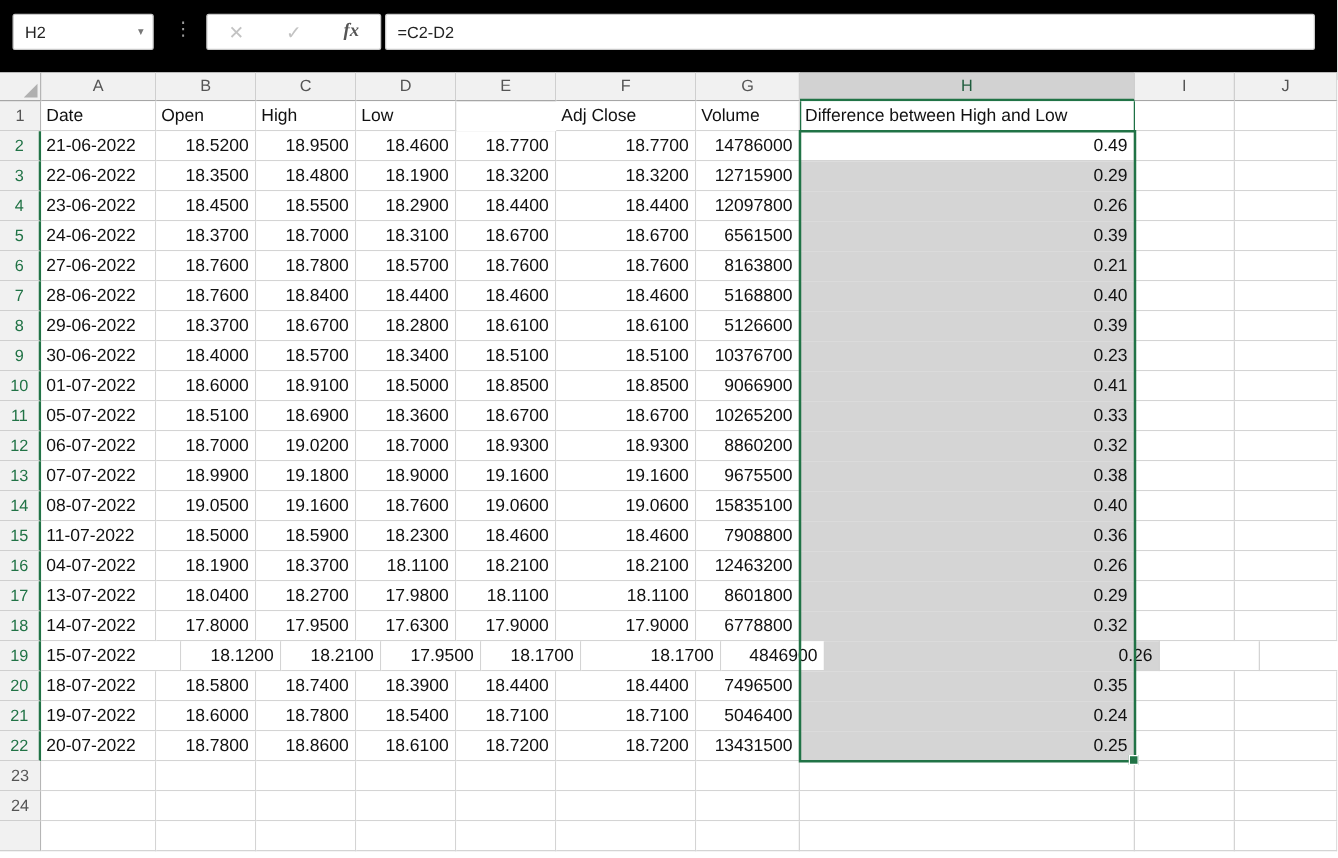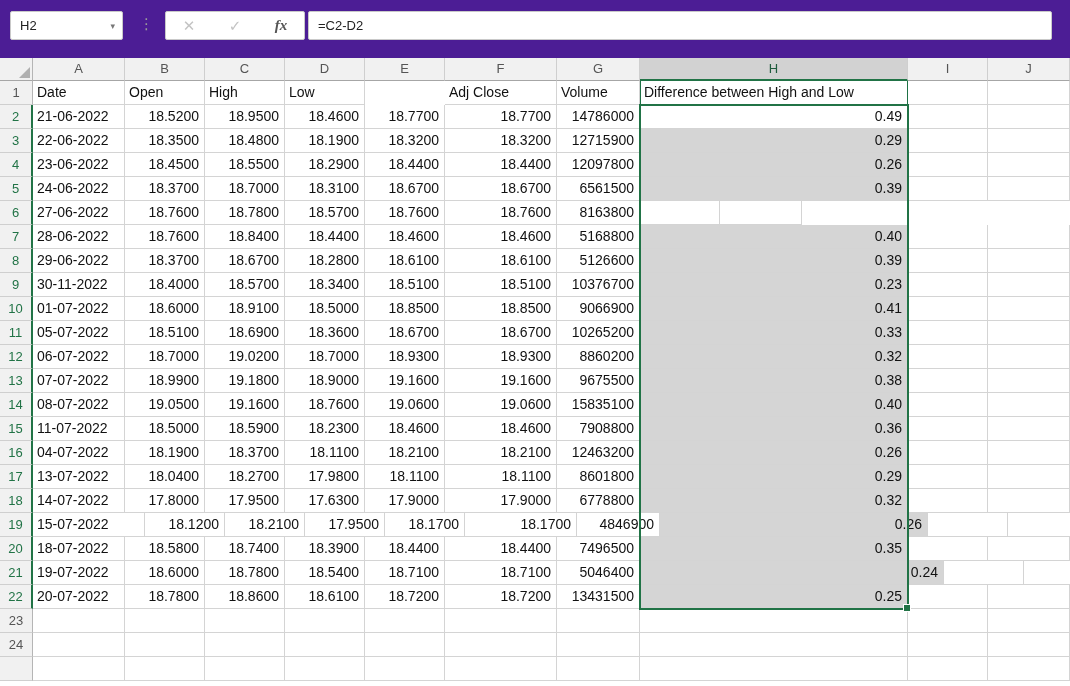--- a/index.html
+++ b/index.html
@@ -1,20 +1,20 @@
 <!DOCTYPE html>
 <html><head>
 <meta charset="utf-8">
 <style>
   html,body{margin:0;padding:0;background:#fff;}
   body{font-family:"Liberation Sans","DejaVu Sans",sans-serif;}
   #app{position:relative;width:1070px;height:686px;overflow:hidden;background:#fff;}
 
   
-  .topbar{position:absolute;left:0;top:0;width:1070px;height:64px;background:#4c1d95;border-bottom:1px solid #dedede;box-sizing:border-box;}
+  .topbar{position:absolute;left:0;top:0;width:1070px;height:64px;background:#000000;border-bottom:1px solid #dedede;box-sizing:border-box;}
   .wbox{position:absolute;top:11px;height:29px;background:#fff;border:1px solid #c9c9c9;border-radius:2px;box-sizing:border-box;display:flex;align-items:center;}
   .namebox{left:10px;width:113px;}
   .namebox .val{flex:1;padding-left:9px;font-size:13px;color:#222;}
   .namebox .dd{padding-right:7px;font-size:9px;color:#777;}
   .grip{position:absolute;left:139px;top:16px;font-size:15px;color:#9a9a9a;line-height:1;}
   .fxgroup{left:165px;width:140px;justify-content:space-around;}
   .icon-x,.icon-check{color:#c3c3c3;font-size:15px;}
   .icon-fx{font-family:"Liberation Serif","DejaVu Serif",serif;font-style:italic;font-weight:bold;color:#555;font-size:15px;}
   .fbar{left:308px;width:744px;}
   .fbar .val{padding-left:9px;font-size:13px;color:#222;}
@@ -144,20 +144,21 @@
       </div>
       <div class="row">
         <div class="c rowhdr selrow" style="width: 33px;">6</div>
         <div class="c al" style="width: 92px;">27-06-2022</div>
         <div class="c ar" style="width: 80px;">18.7600</div>
         <div class="c ar" style="width: 80px;">18.7800</div>
         <div class="c ar" style="width: 80px;">18.5700</div>
         <div class="c ar" style="width: 80px;">18.7600</div>
         <div class="c ar" style="width: 112px;">18.7600</div>
         <div class="c ar" style="width: 83px;">8163800</div>
+        <div class="c ar selfill" style="width: 268px;">0.21</div>
         <div class="c" style="width: 80px;"></div>
         <div class="c" style="width: 82px;"></div>
       </div>
       <div class="row">
         <div class="c rowhdr selrow" style="width: 33px;">7</div>
         <div class="c al" style="width: 92px;">28-06-2022</div>
         <div class="c ar" style="width: 80px;">18.7600</div>
         <div class="c ar" style="width: 80px;">18.8400</div>
         <div class="c ar" style="width: 80px;">18.4400</div>
         <div class="c ar" style="width: 80px;">18.4600</div>
@@ -175,21 +176,21 @@
         <div class="c ar" style="width: 80px;">18.2800</div>
         <div class="c ar" style="width: 80px;">18.6100</div>
         <div class="c ar" style="width: 112px;">18.6100</div>
         <div class="c ar" style="width: 83px;">5126600</div>
         <div class="c ar selfill" style="width: 268px;">0.39</div>
         <div class="c" style="width: 80px;"></div>
         <div class="c" style="width: 82px;"></div>
       </div>
       <div class="row">
         <div class="c rowhdr selrow" style="width: 33px;">9</div>
-        <div class="c al" style="width: 92px;">30-11-2022</div>
+        <div class="c al" style="width: 92px;">30-06-2022</div>
         <div class="c ar" style="width: 80px;">18.4000</div>
         <div class="c ar" style="width: 80px;">18.5700</div>
         <div class="c ar" style="width: 80px;">18.3400</div>
         <div class="c ar" style="width: 80px;">18.5100</div>
         <div class="c ar" style="width: 112px;">18.5100</div>
         <div class="c ar" style="width: 83px;">10376700</div>
         <div class="c ar selfill" style="width: 268px;">0.23</div>
         <div class="c" style="width: 80px;"></div>
         <div class="c" style="width: 82px;"></div>
       </div>
@@ -338,21 +339,21 @@
       </div>
       <div class="row">
         <div class="c rowhdr selrow" style="width: 33px;">21</div>
         <div class="c al" style="width: 92px;">19-07-2022</div>
         <div class="c ar" style="width: 80px;">18.6000</div>
         <div class="c ar" style="width: 80px;">18.7800</div>
         <div class="c ar" style="width: 80px;">18.5400</div>
         <div class="c ar" style="width: 80px;">18.7100</div>
         <div class="c ar" style="width: 112px;">18.7100</div>
         <div class="c ar" style="width: 83px;">5046400</div>
-        <div class="c ar selfill" style="width: 304px; padding-left: 42px;">0.24</div>
+        <div class="c ar selfill" style="width: 268px; padding-left: 42px;">0.24</div>
         <div class="c" style="width: 80px;"></div>
         <div class="c" style="width: 82px;"></div>
       </div>
       <div class="row">
         <div class="c rowhdr selrow" style="width: 33px;">22</div>
         <div class="c al" style="width: 92px;">20-07-2022</div>
         <div class="c ar" style="width: 80px;">18.7800</div>
         <div class="c ar" style="width: 80px;">18.8600</div>
         <div class="c ar" style="width: 80px;">18.6100</div>
         <div class="c ar" style="width: 80px;">18.7200</div>

